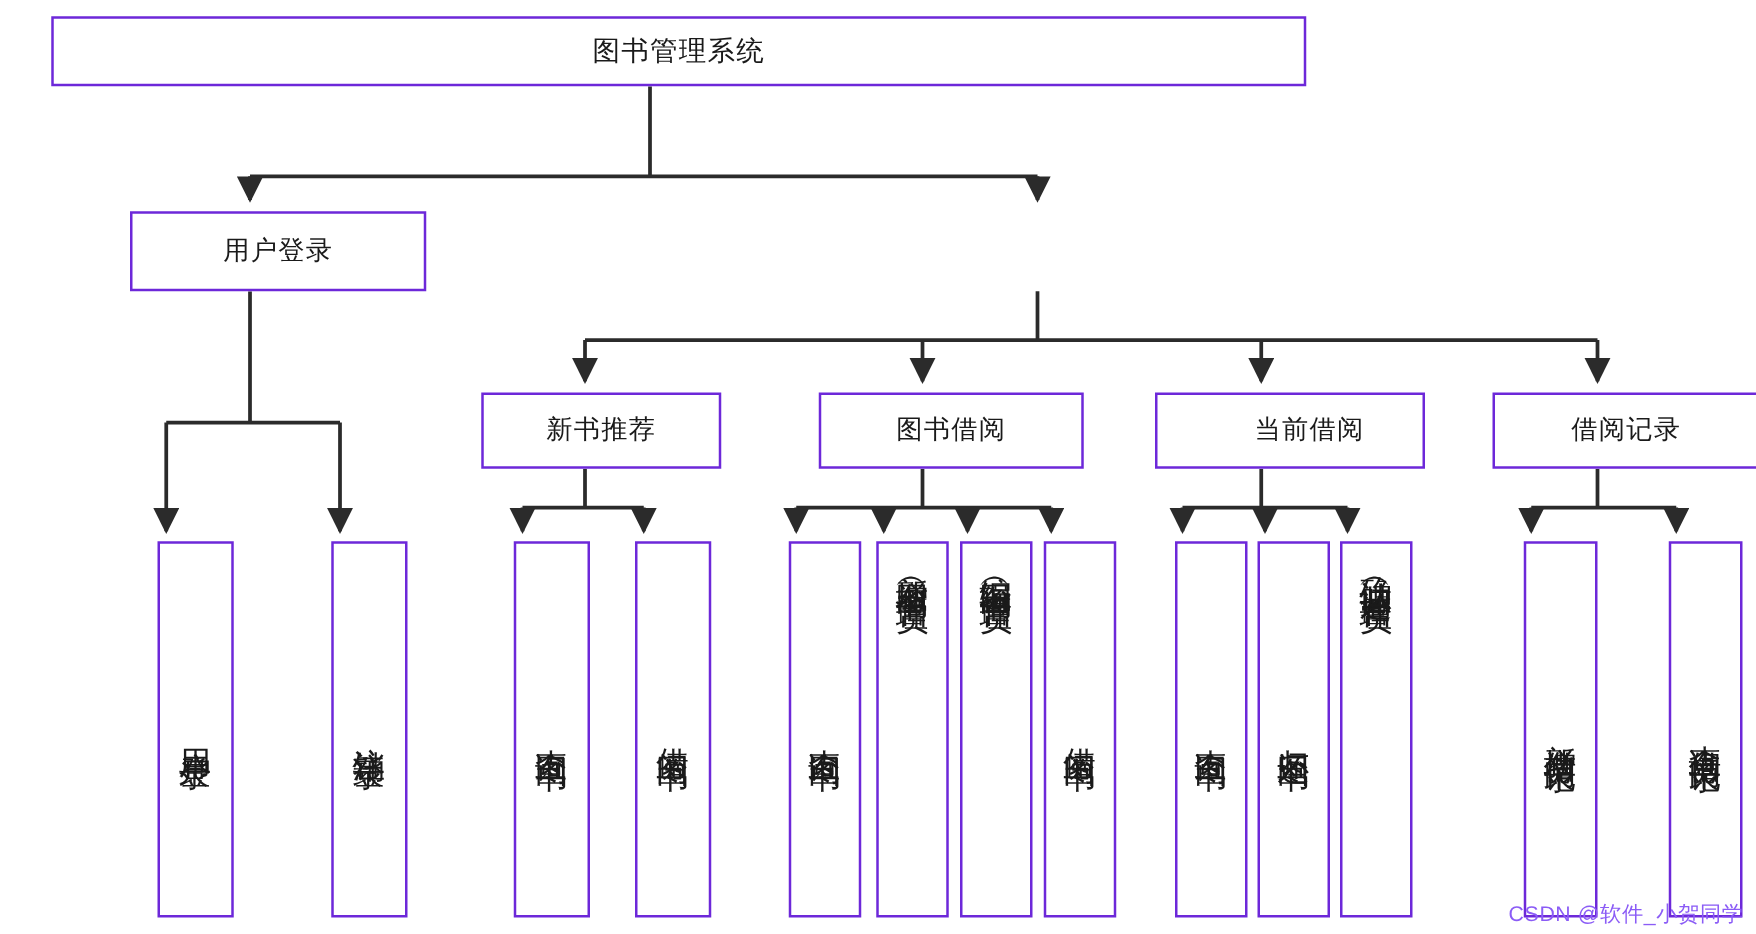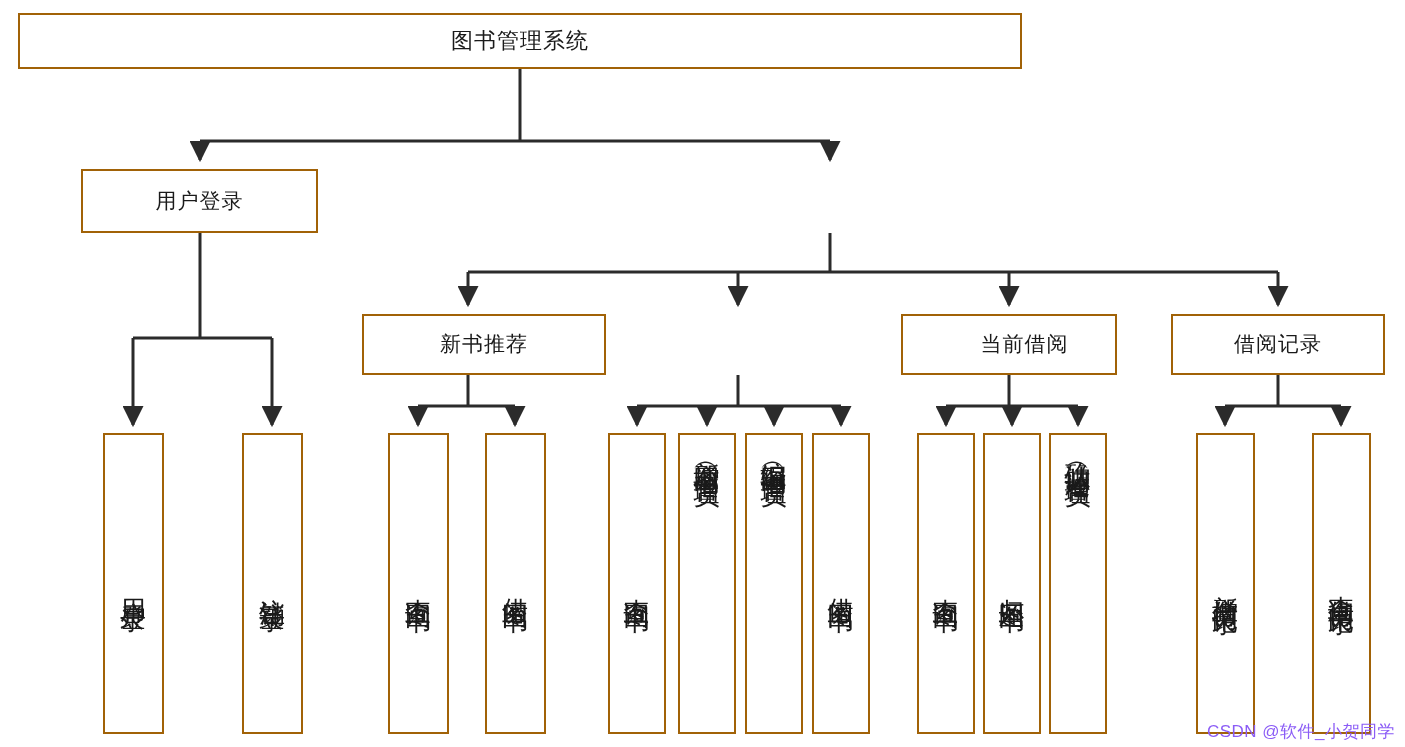--- a/index.html
+++ b/index.html
@@ -9,25 +9,26 @@
     font-family:"Liberation Sans","DejaVu Sans",sans-serif;
     overflow:hidden;
   }
   #stage{position:relative;width:1405px;height:747px;}
   svg#wires{position:absolute;left:0;top:0;width:1405px;height:747px;}
 
   .node{
     position:absolute;
     box-sizing:border-box;
     background:#ffffff;
-    border:2px solid #a16207;
+    border:2px solid #6d28d9;
     display:flex;
     align-items:center;
     justify-content:center;
     color:#1a1a1a;
+    margin-left:23px;
   }
   .node .lbl{
     display:block;
     text-align:center;
     line-height:1.18;
     white-space:pre;
   }
   .h-node .lbl{font-size:21px;letter-spacing:1px;}
   .root .lbl{font-size:22px;letter-spacing:1px;}
   .v-node{align-items:flex-start;padding-top:6px;}
@@ -107,22 +108,25 @@
   </svg>
 
   <div class="node root h-node" id="node-root" style="left: 18px; top: 13px; width: 1004px; height: 56px;">
     <span class="lbl">图书管理系统</span>
   </div>
 
   <div class="node h-node" style="left: 81px; top: 169px; width: 237px; height: 64px;">
     <span class="lbl">用户登录</span>
   </div>
 
-  <div class="node h-node" style="left: 362px; top: 314px; width: 244px; height: 61px;">
+  <div class="node h-node" style="left: 362px; top: 314px; width: 192px; height: 61px;">
     <span class="lbl">新书推荐</span>
+  </div>
+  <div class="node h-node" style="left: 632px; top: 314px; width: 212px; height: 61px;">
+    <span class="lbl">图书借阅</span>
   </div>
   <div class="node h-node" style="left: 901px; top: 314px; width: 216px; height: 61px; padding-left: 31px;">
     <span class="lbl">当前借阅</span>
   </div>
   <div class="node h-node" style="left: 1171px; top: 314px; width: 214px; height: 61px;">
     <span class="lbl">借阅记录</span>
   </div>
 
   <div class="node v-node mid" style="left: 103px; top: 433px; width: 61px; height: 301px;">
     <span class="lbl">用户登录</span>

